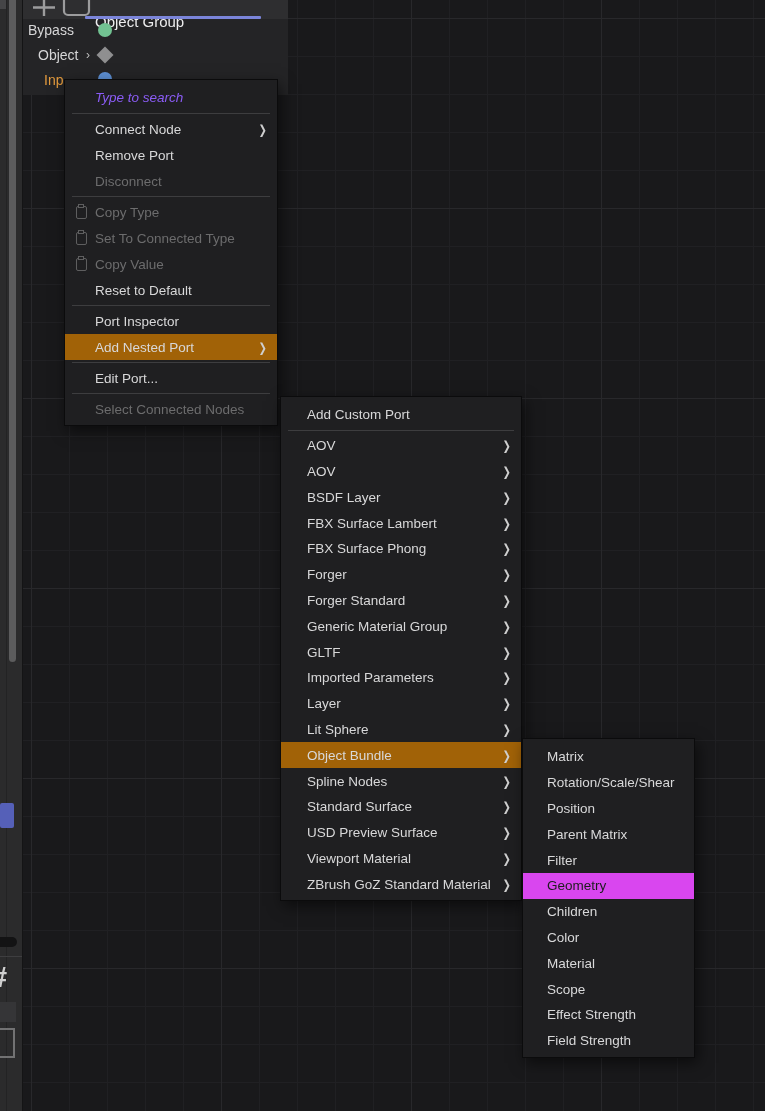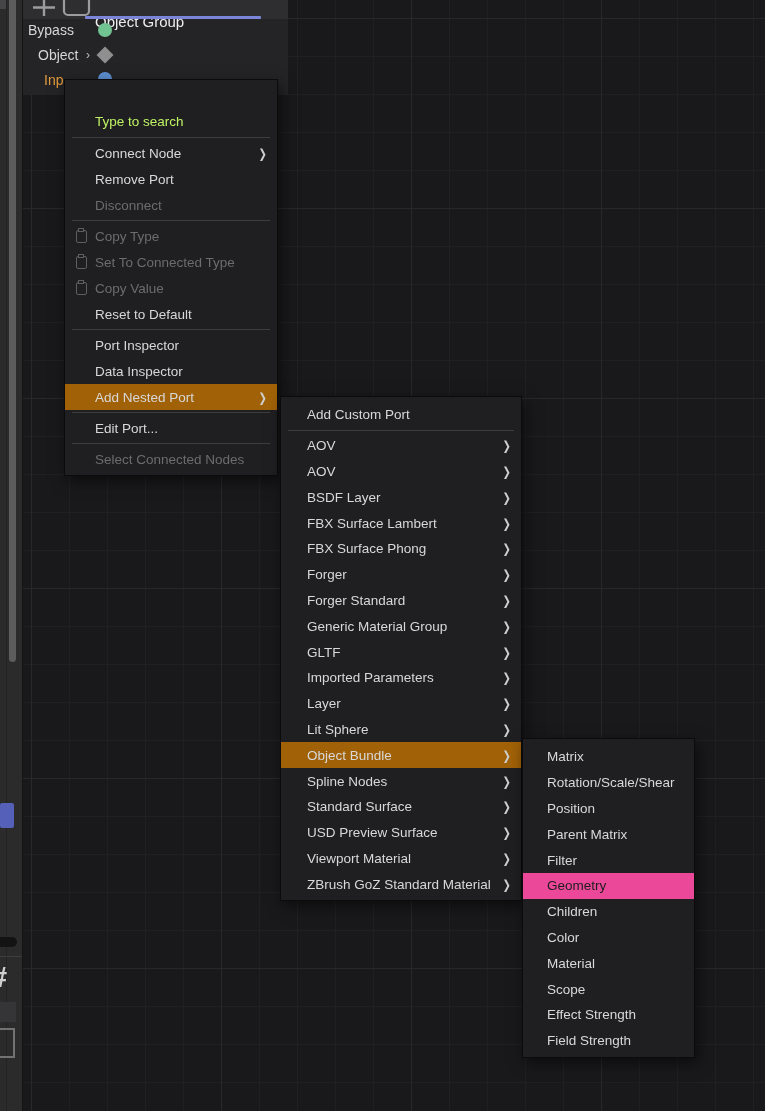--- a/index.html
+++ b/index.html
@@ -47,34 +47,34 @@
   .port-label.orange{color:#e29a3d;}
   .expander{position:absolute;font-size:12px;color:#bdbdbd;}
   .port-dot{position:absolute;width:14px;height:14px;border-radius:50%;}
   .port-diamond{position:absolute;width:12px;height:12px;transform:rotate(45deg);}
 
   
   .menu{position:absolute;background:#1f1f21;border:1px solid #0b0b0c;
     box-shadow:3px 5px 14px rgba(0,0,0,.55);box-sizing:border-box;z-index:10;
     padding:5px 0 3px 0;font-size:13.5px;color:#d8d8d9;}
   .menu .search{height:26px;line-height:26px;padding-left:30px;
-    color:#bef264;margin-top:24px;}
+    font-style:italic;color:#8b5cf6;}
   .menu .sep{height:1px;background:#3d3d3f;margin:2px 7px;}
   .menu .item{position:relative;display:flex;align-items:center;
     padding:0 10px 0 30px;box-sizing:border-box;}
   .m1 .item{height:26px;}
   .m2 .item,.m3 .item{height:25.8px;}
   .m2 .item{padding-left:26px;}
   .m3 .item{padding-left:24px;}
   .menu .item .mi-label{flex:1;white-space:nowrap;overflow:hidden;}
   .menu .item .mi-arrow{margin-left:8px;font-size:10px;color:#cfcfcf;
     transform:scaleY(1.25);}
   .menu .item.disabled{color:#6c6c6d;}
   .menu .item.open{background:#a16207;gap:12px;}
-  .menu .item.hover{background:#ec4899;color:#1d1d1e;}
+  .menu .item.hover{background:#d946ef;color:#1d1d1e;}
   .mi-icon{position:absolute;left:11px;top:50%;width:9px;height:11px;
     margin-top:-6px;border:1px solid #5e5e5f;border-radius:2px;}
   .mi-icon::before{content:"";position:absolute;left:1px;top:-3px;width:4px;height:2px;
     background:#1f1f21;border:1px solid #5e5e5f;}
 </style>
 </head>
 <body>
 
 <div id="root">
 
@@ -144,23 +144,20 @@
           <span class="mi-icon"></span>
           <span class="mi-label">Copy Value</span>
         </div>
         <div class="item">
           <span class="mi-label">Reset to Default</span>
         </div>
         <div class="sep"></div>
         <div class="item">
           <span class="mi-label">Port Inspector</span>
         </div>
-        <div class="item">
-          <span class="mi-label">Data Inspector</span>
-        </div>
         <div class="item open">
           <span class="mi-label">Add Nested Port</span>
           <span class="mi-arrow">❯</span>
         </div>
         <div class="sep"></div>
         <div class="item">
           <span class="mi-label">Edit Port...</span>
         </div>
         <div class="sep"></div>
         <div class="item disabled">

